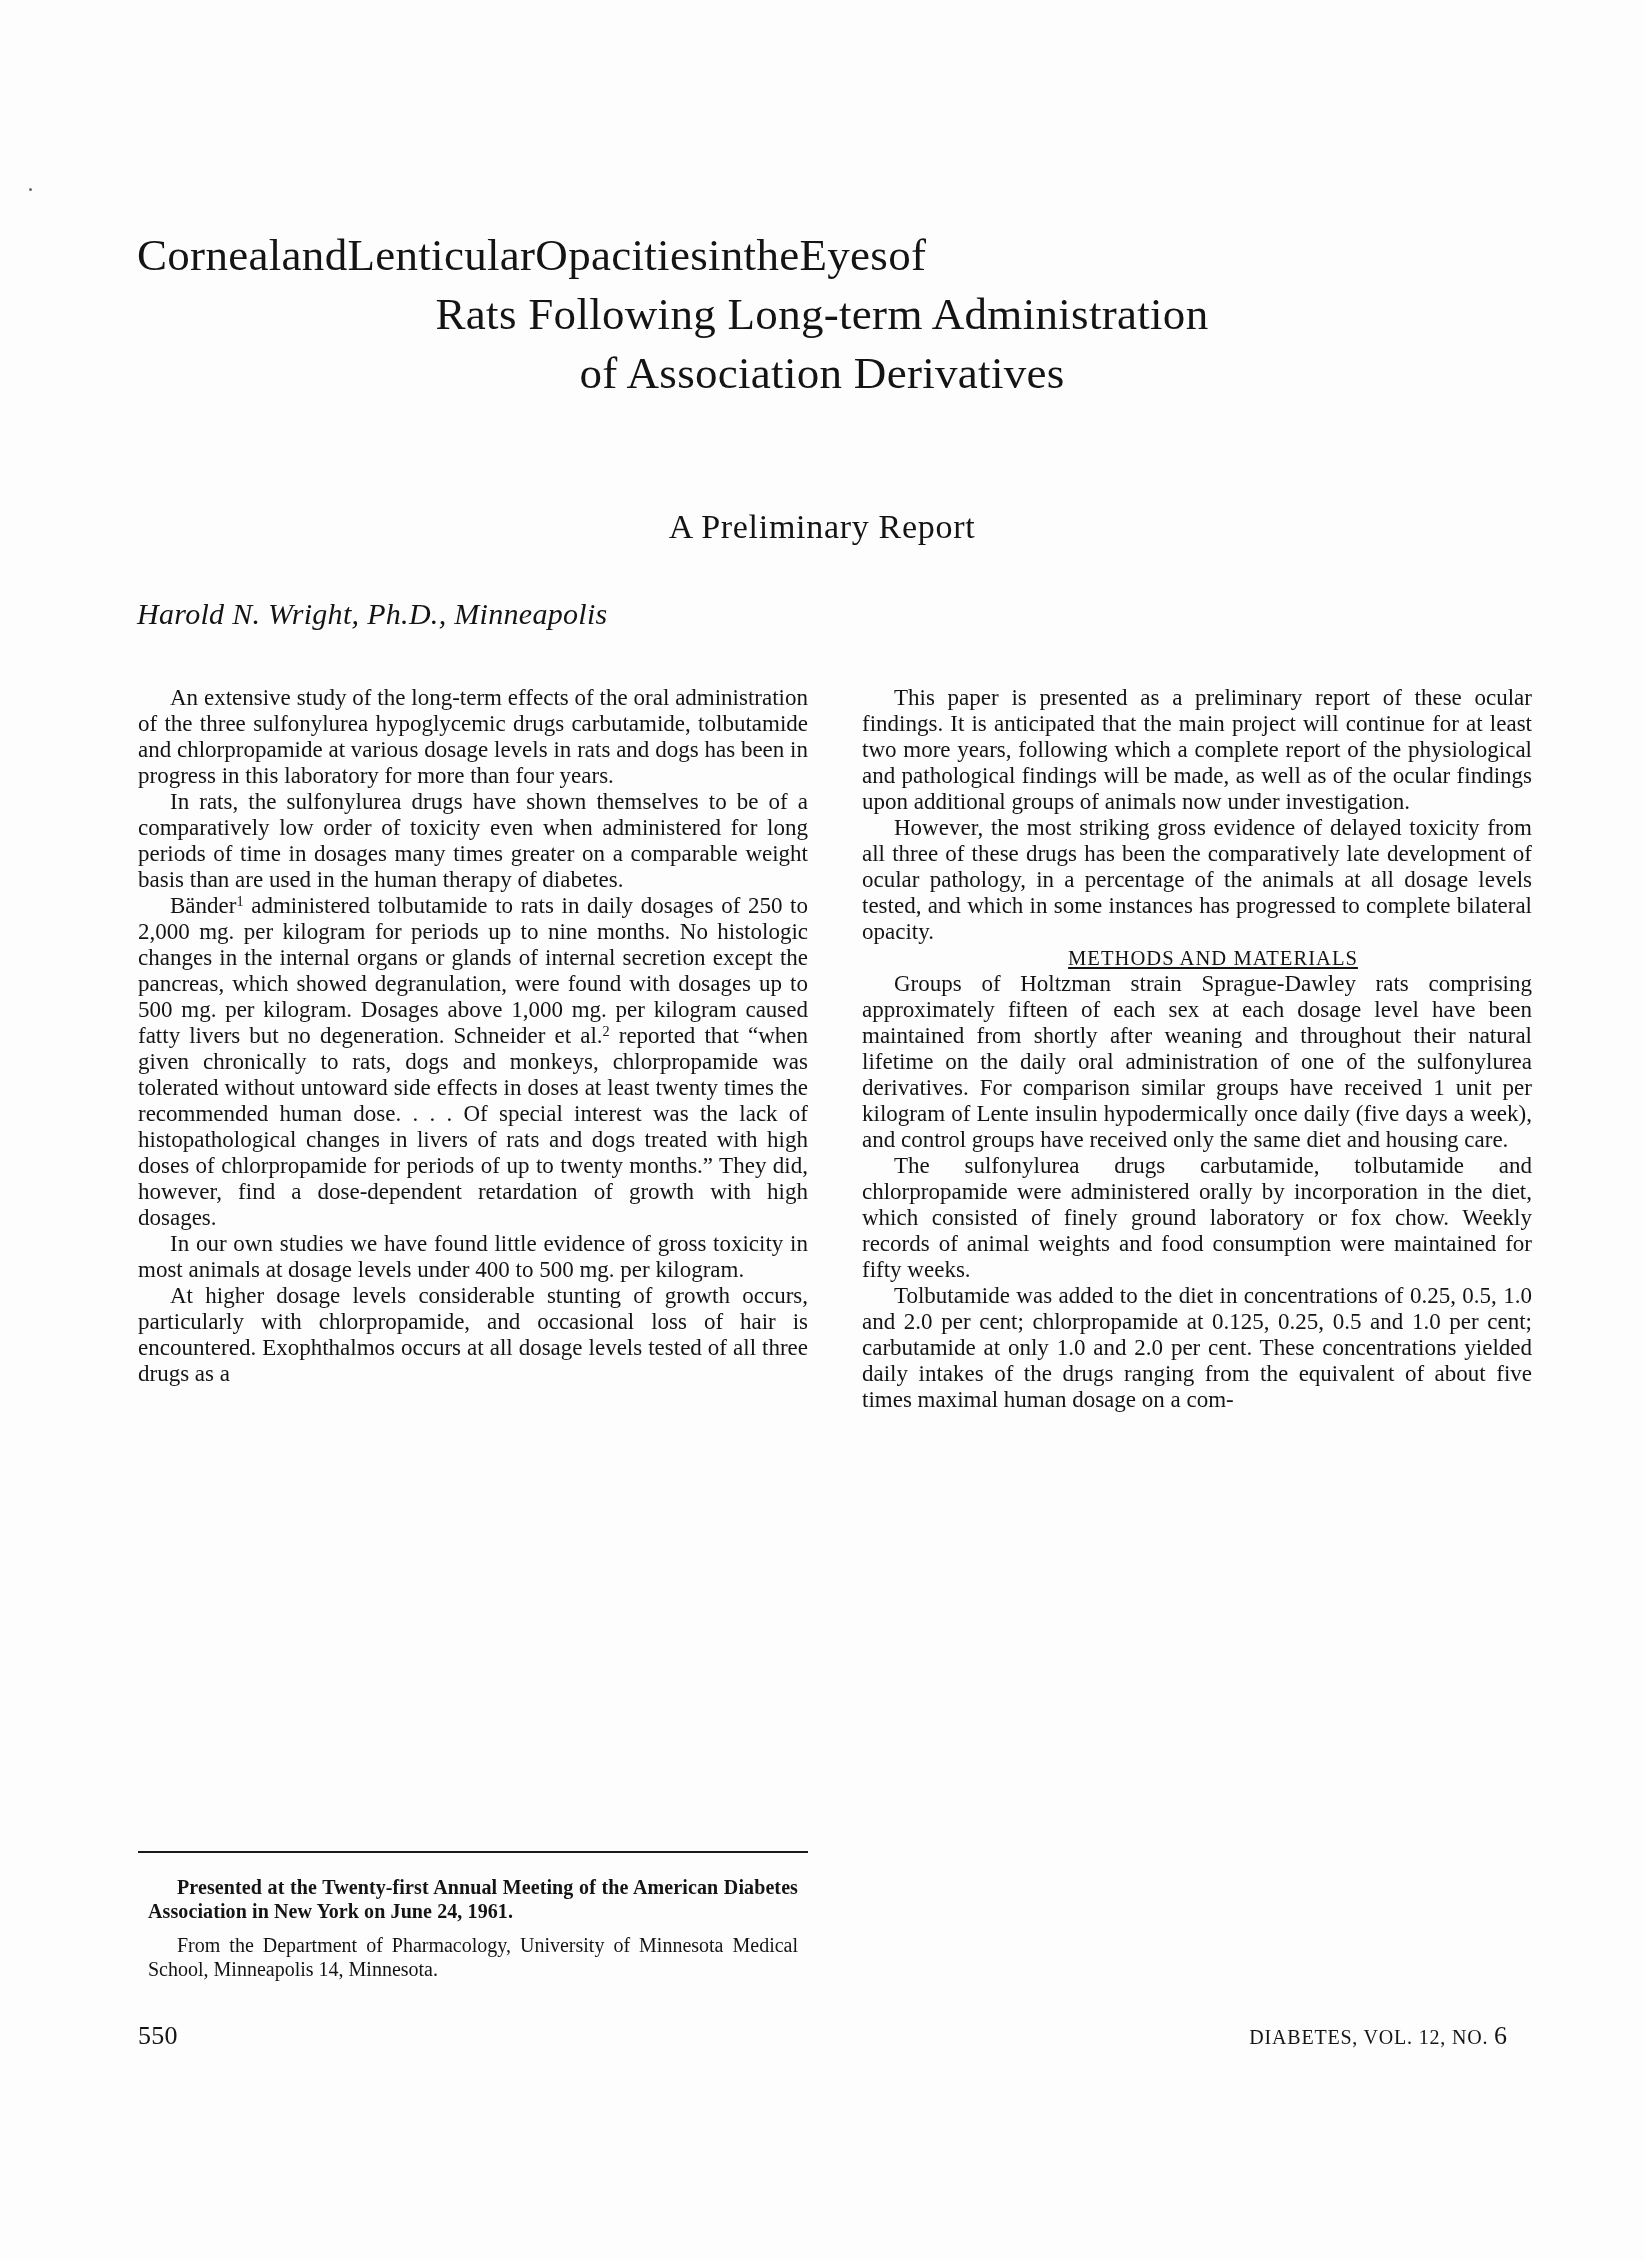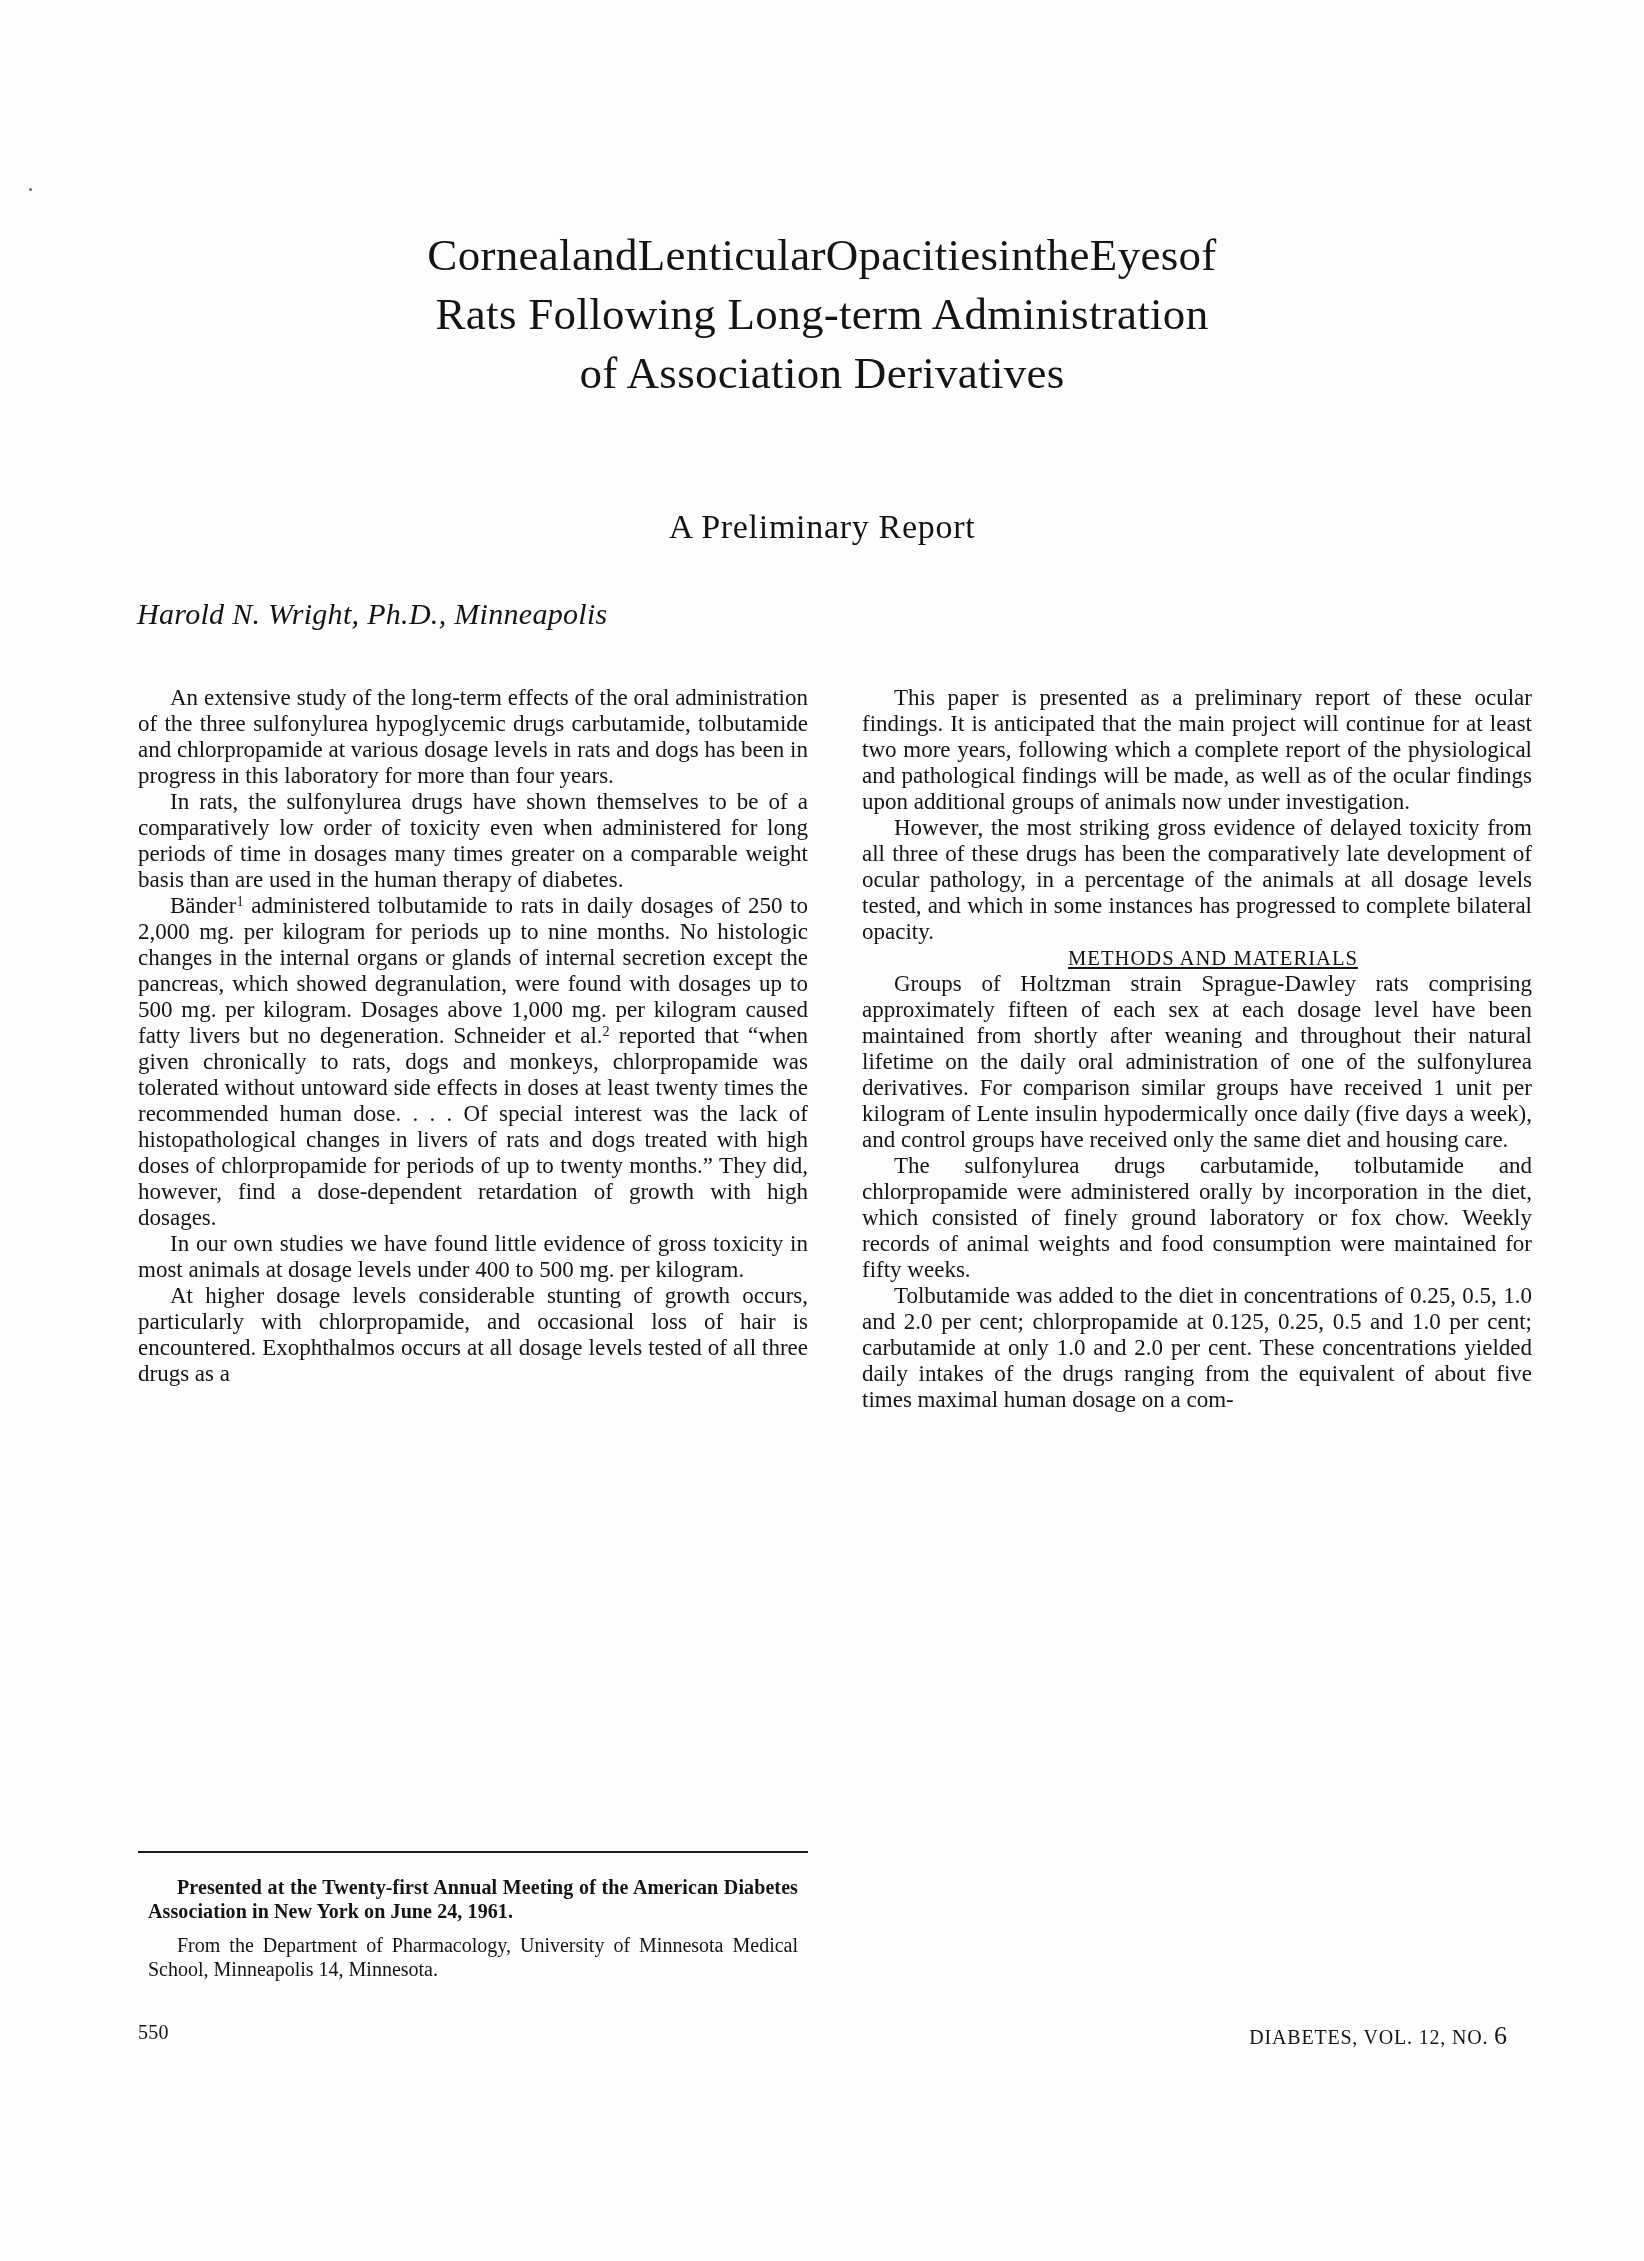--- a/index.html
+++ b/index.html
@@ -48,21 +48,21 @@
     font-weight: 400;
     letter-spacing: 0.3px;
     margin: 0;
   }
   .doc-title .tline {
     display: block;
     white-space: nowrap;
   }
   .doc-title .tline.just {
     display: flex;
-    justify-content: center;
+    justify-content: flex-start;
     white-space: normal;
   }
 
   .subtitle {
     position: absolute;
     left: 137px;
     top: 506px;
     width: 1370px;
     text-align: center;
     font-size: 34px;
@@ -142,21 +142,21 @@
   .footnote p.bold {
     font-weight: bold;
     letter-spacing: 0.1px;
   }
 
   
   .folio {
     position: absolute;
     left: 138px;
     top: 2021px;
-    font-size: 20px;
+    font-size: 26px;
     letter-spacing: 0.3px;
     font-family: Liberation Serif, serif;
   }
   .journal-line {
     position: absolute;
     right: 138px;
     top: 2021px;
     font-size: 20px;
     letter-spacing: 0.8px;
     white-space: nowrap;

